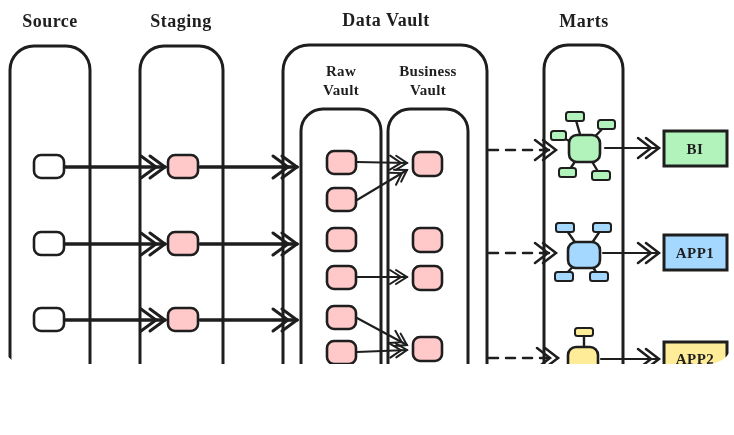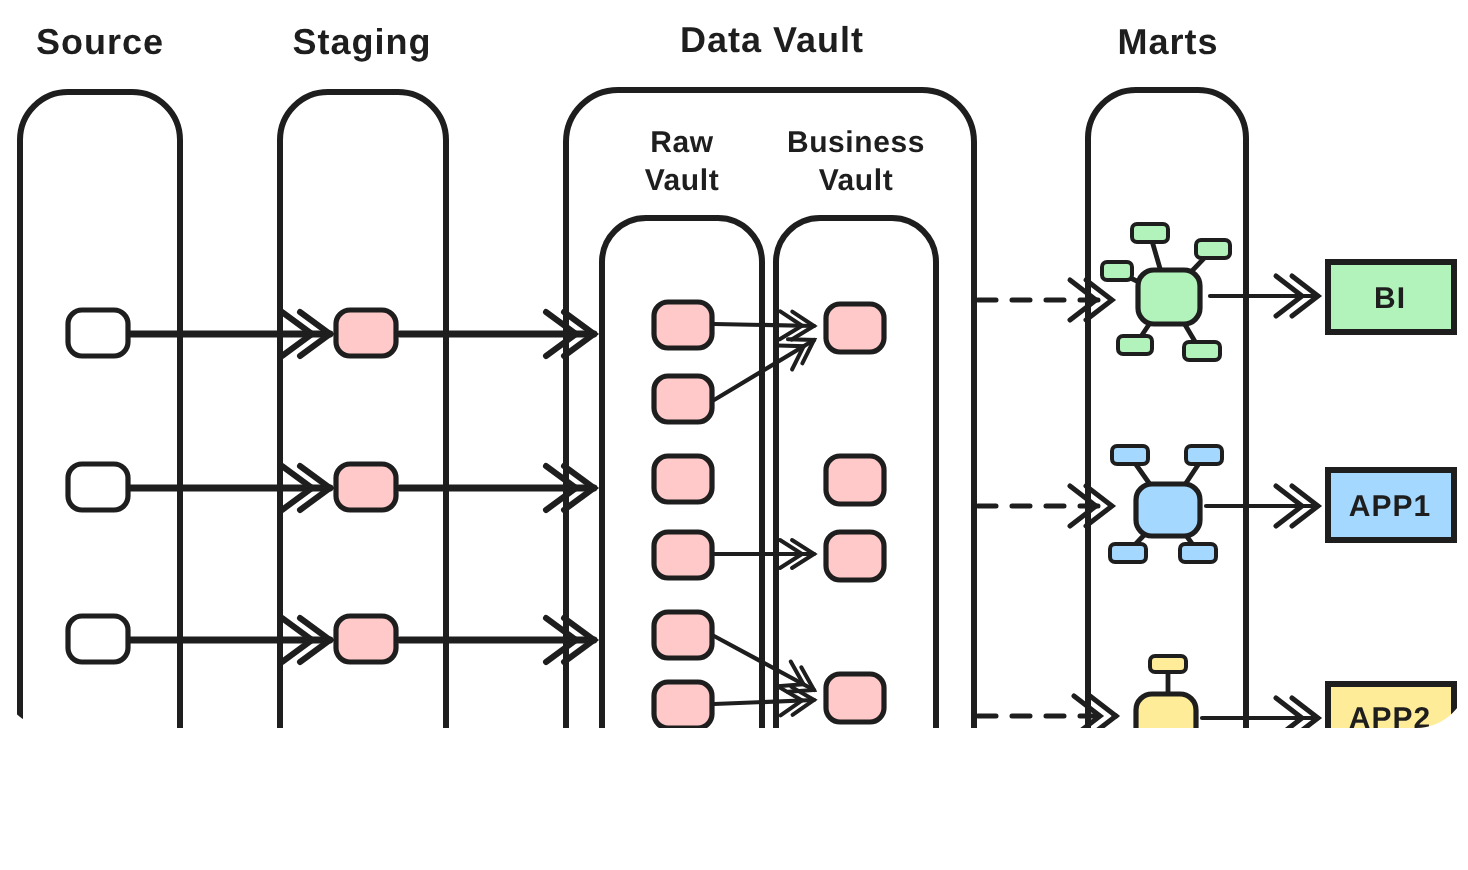--- a/index.html
+++ b/index.html
@@ -1,18 +1,18 @@
 <!DOCTYPE html>
 <html style="--stroke: #1e1e1e; --white: #ffffff; --pink: #ffc9c9; --green: #b2f2bb; --blue: #a5d8ff; --yellow: #ffec99;"><head>
 <meta charset="utf-8">
 <style>
   html,body{margin:0;padding:0;background:#ffffff;}
   #stage{
     position:relative;width:734px;height:364px;background:var(--white,#fff);
-    font-family:Liberation Sans, sans-serif;overflow:hidden;border-radius:26px;
+    font-family:Liberation Serif, serif;overflow:hidden;border-radius:26px;
   }
   svg{display:block;}
   .container{fill:none;stroke:var(--stroke,#1e1e1e);stroke-width:3;}
   .nodebox{stroke:var(--stroke,#1e1e1e);stroke-width:2.6;}
   .whitefill{fill:var(--white,#ffffff);}
   .pink{fill:var(--pink,#ffc9c9);}
   .green{fill:var(--green,#b2f2bb);}
   .blue{fill:var(--blue,#a5d8ff);}
   .yellow{fill:var(--yellow,#ffec99);}
   .flow{fill:none;stroke:var(--stroke,#1e1e1e);stroke-width:3.4;stroke-linecap:round;}

